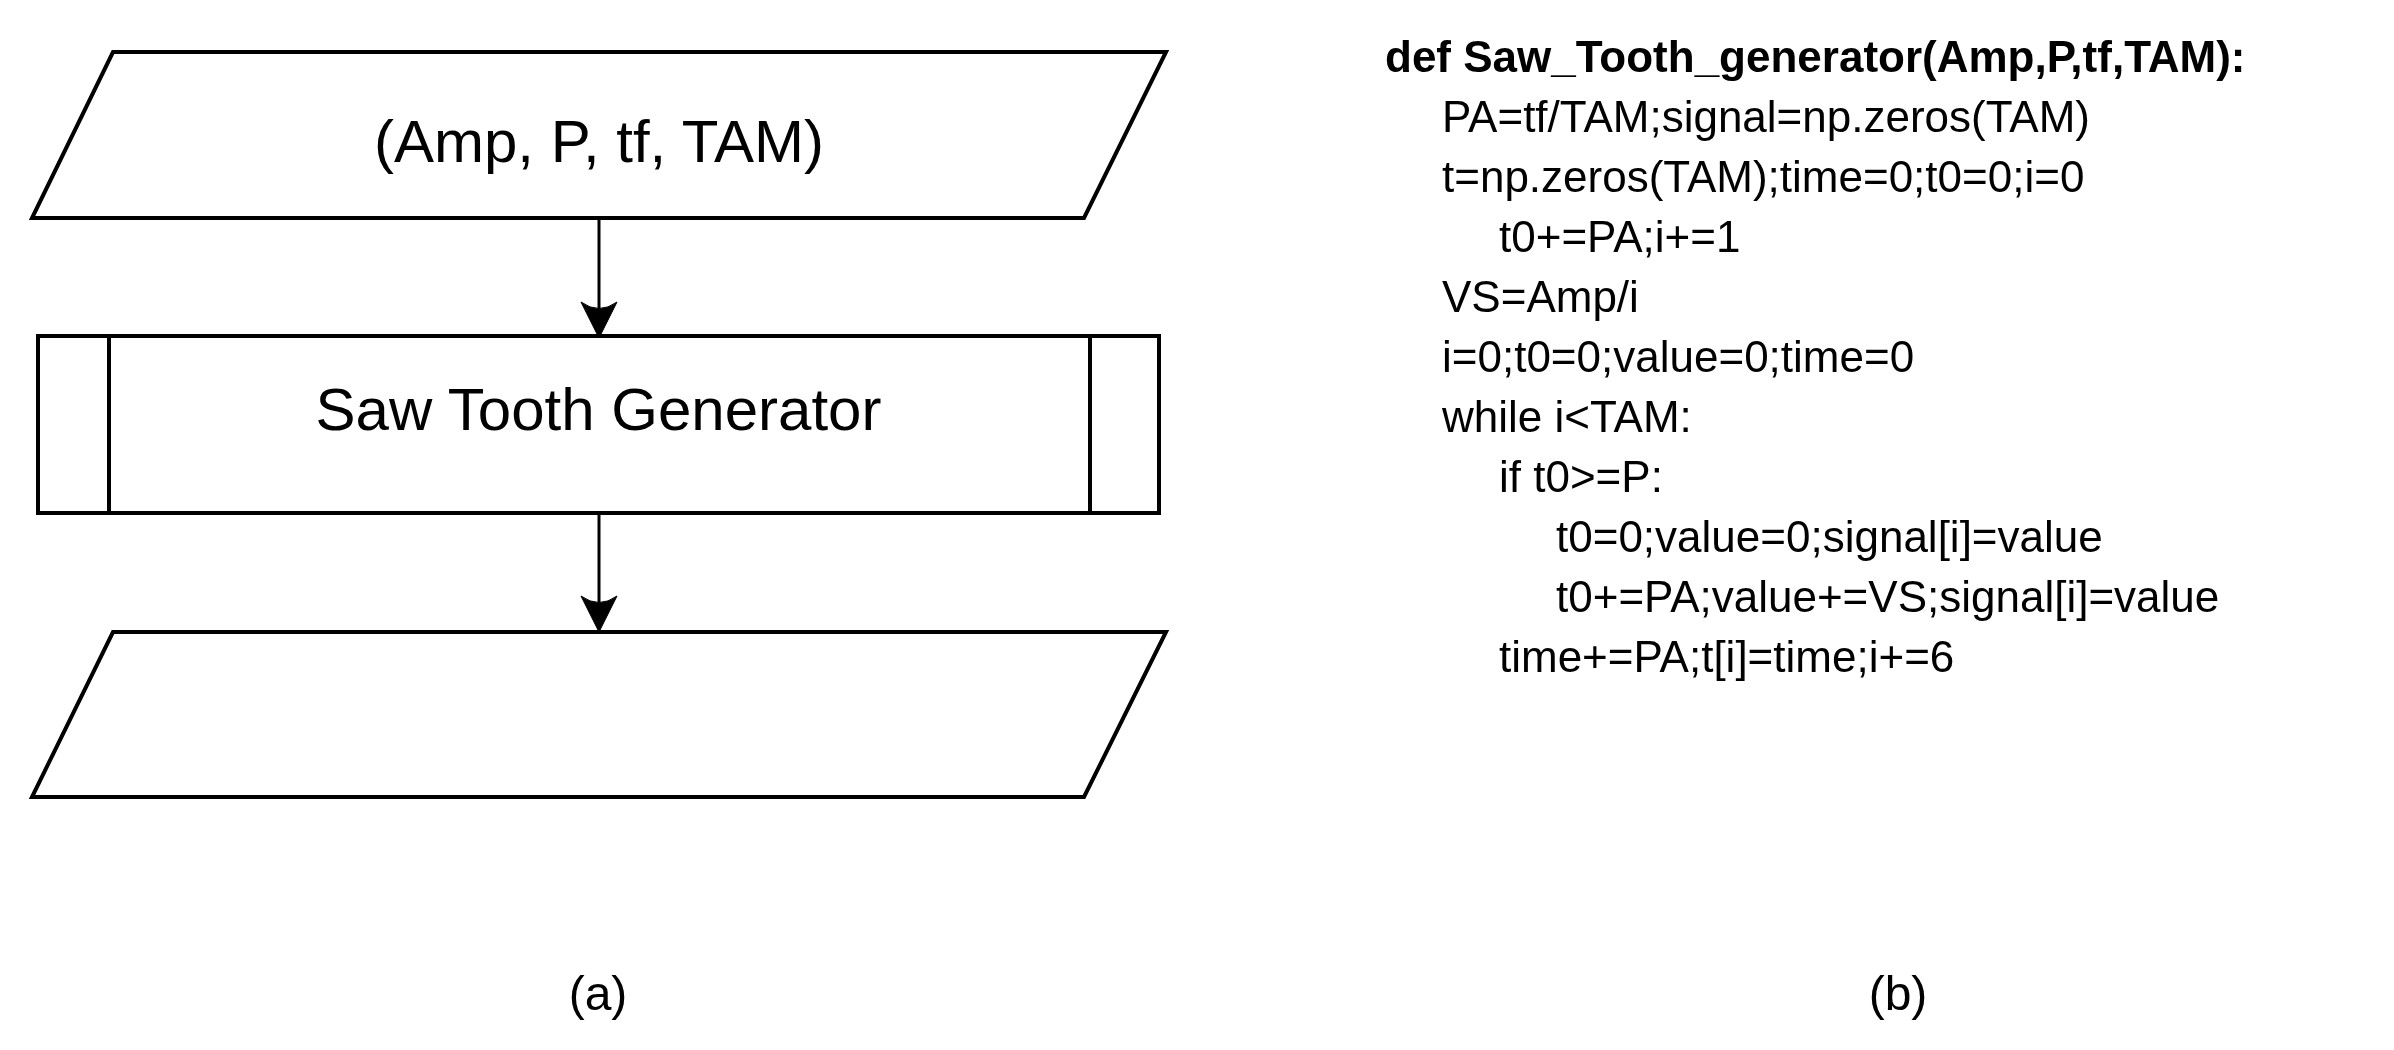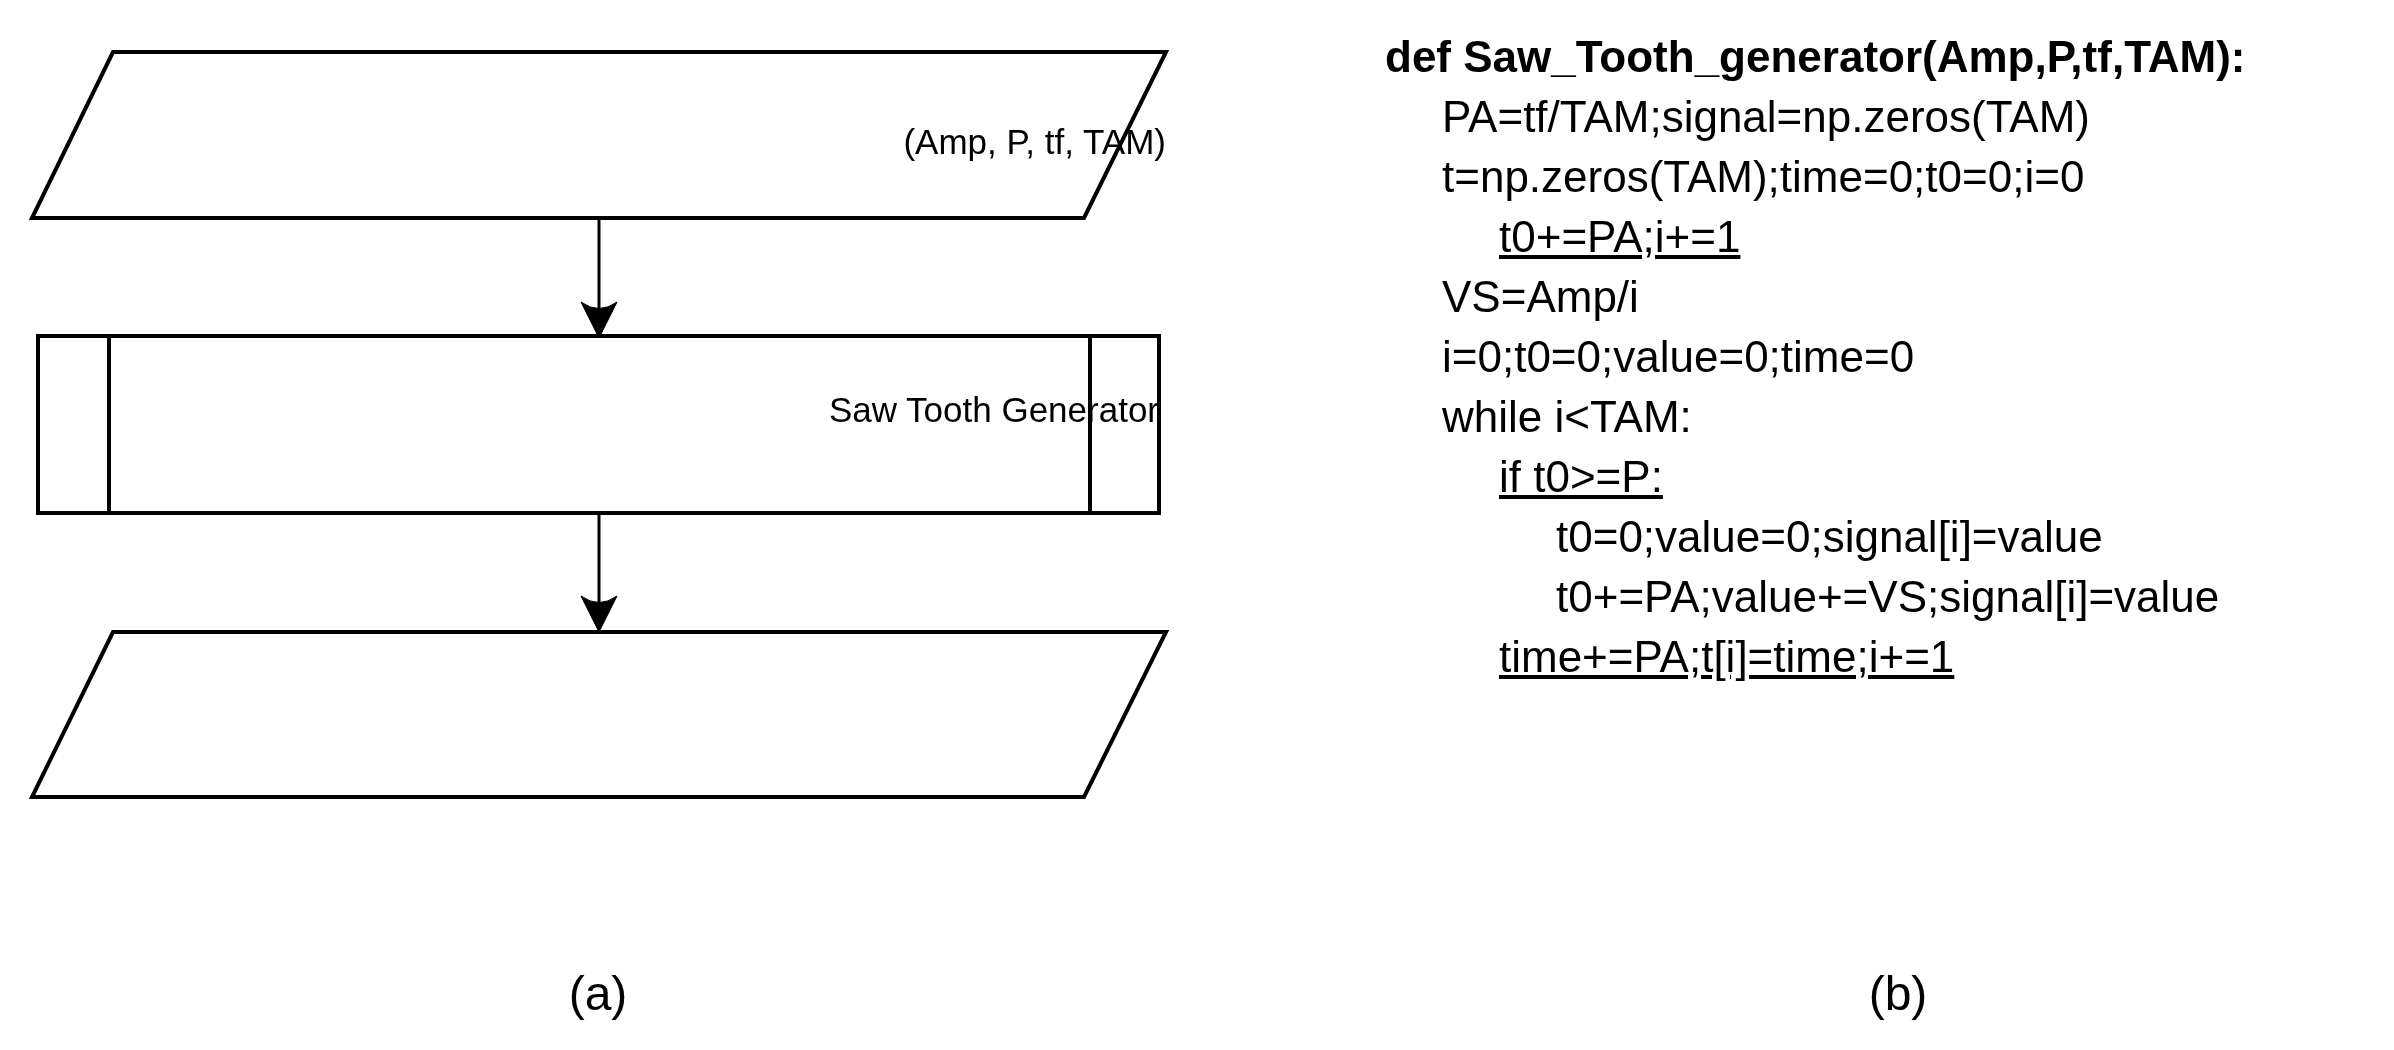--- a/index.html
+++ b/index.html
@@ -17,22 +17,22 @@
     height: 1050px;
     background: #ffffff;
   }
   #flowchart-svg {
     position: absolute;
     left: 0;
     top: 0;
   }
   .shape-label {
     position: absolute;
-    text-align: right;
-    font-size: 35px;
+    text-align: center;
+    font-size: 60px;
     line-height: 56px;
     color: #000000;
     white-space: nowrap;
   }
   .caption {
     position: absolute;
     text-align: center;
     font-size: 48px;
     line-height: 56px;
     color: #000000;
@@ -45,21 +45,21 @@
   }
   .code-line {
     font-size: 44px;
     line-height: 60px;
     white-space: nowrap;
     letter-spacing: 0px;
   }
   .code-line.bold { font-weight: bold; }
   .ind0 { padding-left: 0; }
   .ind1 { padding-left: 57px; }
-  .ind2 { padding-left: 114px; text-decoration: underline; }
+  .ind2 { padding-left: 114px; }
   .ind3 { padding-left: 171px; }
 </style>
 </head>
 <body>
 
 <div id="stage">
 
   <svg id="flowchart-svg" width="1260" height="870" viewBox="0 0 1260 870">
 
     <polygon points="113,52 1166,52 1084,218 32,218" fill="#ffffff" stroke="#000000" stroke-width="4"></polygon>
@@ -90,16 +90,16 @@
     <div class="code-line ind0 bold">def Saw_Tooth_generator(Amp,P,tf,TAM):</div>
     <div class="code-line ind1">PA=tf/TAM;signal=np.zeros(TAM)</div>
     <div class="code-line ind1">t=np.zeros(TAM);time=0;t0=0;i=0</div>
     <div class="code-line ind2">t0+=PA;i+=1</div>
     <div class="code-line ind1">VS=Amp/i</div>
     <div class="code-line ind1">i=0;t0=0;value=0;time=0</div>
     <div class="code-line ind1">while i&lt;TAM:</div>
     <div class="code-line ind2">if t0&gt;=P:</div>
     <div class="code-line ind3">t0=0;value=0;signal[i]=value</div>
     <div class="code-line ind3">t0+=PA;value+=VS;signal[i]=value</div>
-    <div class="code-line ind2">time+=PA;t[i]=time;i+=1</div>
+    <div class="code-line ind2">time+=PA;t[i]=time;i+=6</div>
   </div>
 
 </div>
 
 </body></html>

